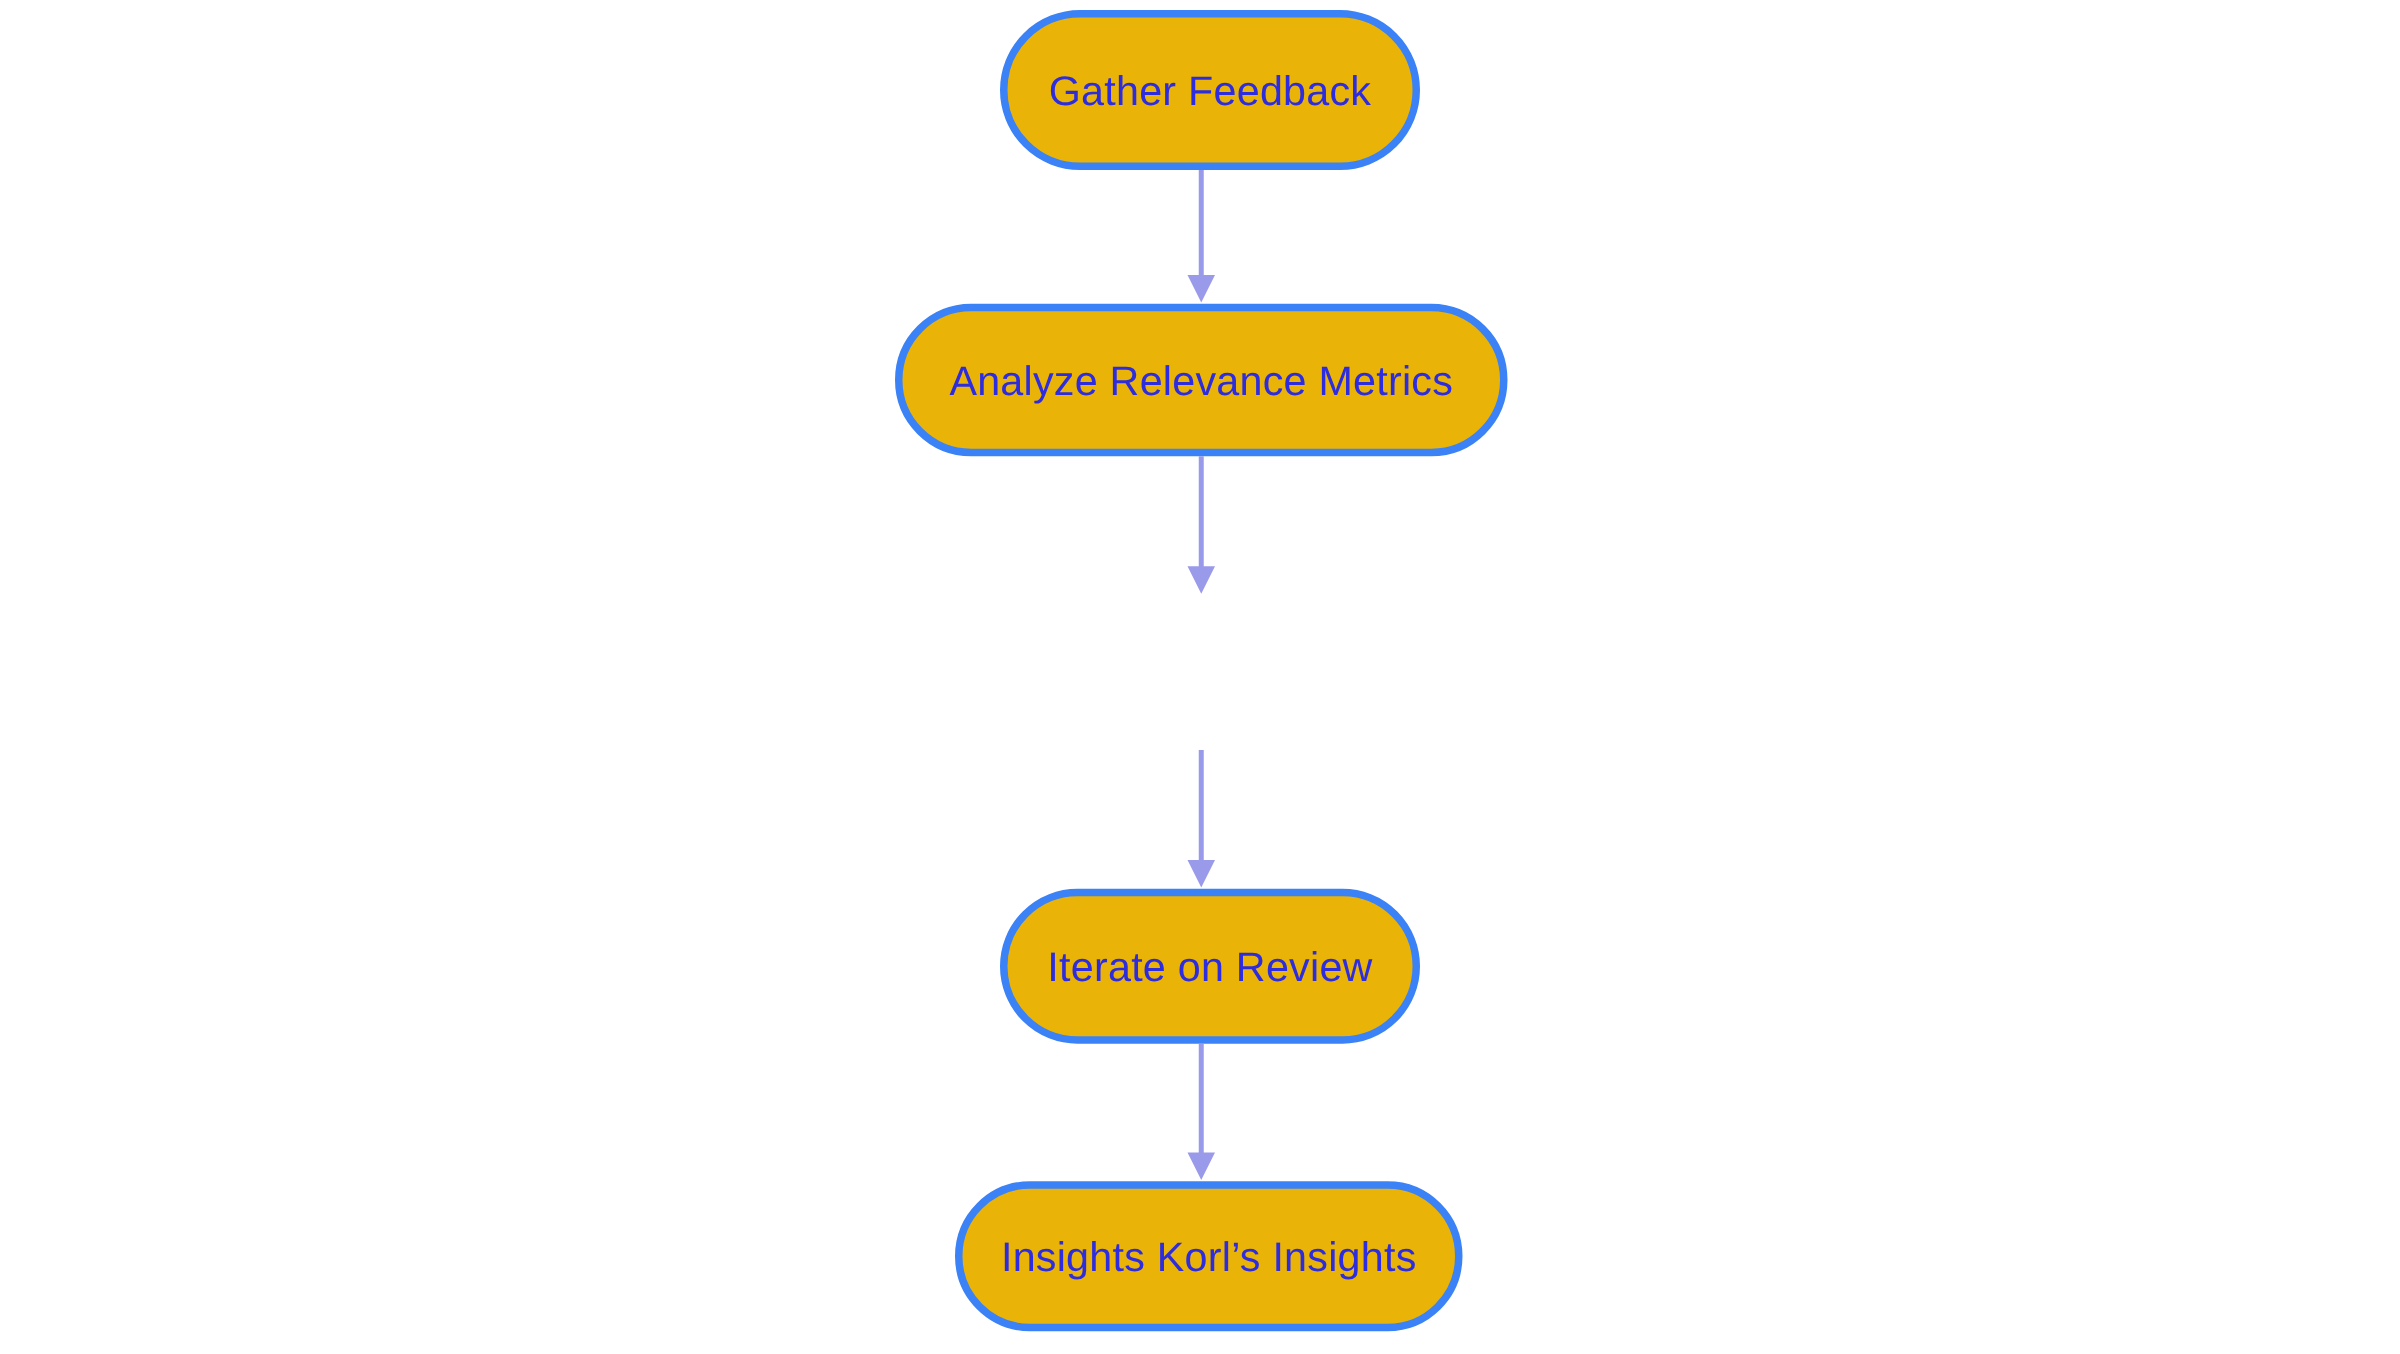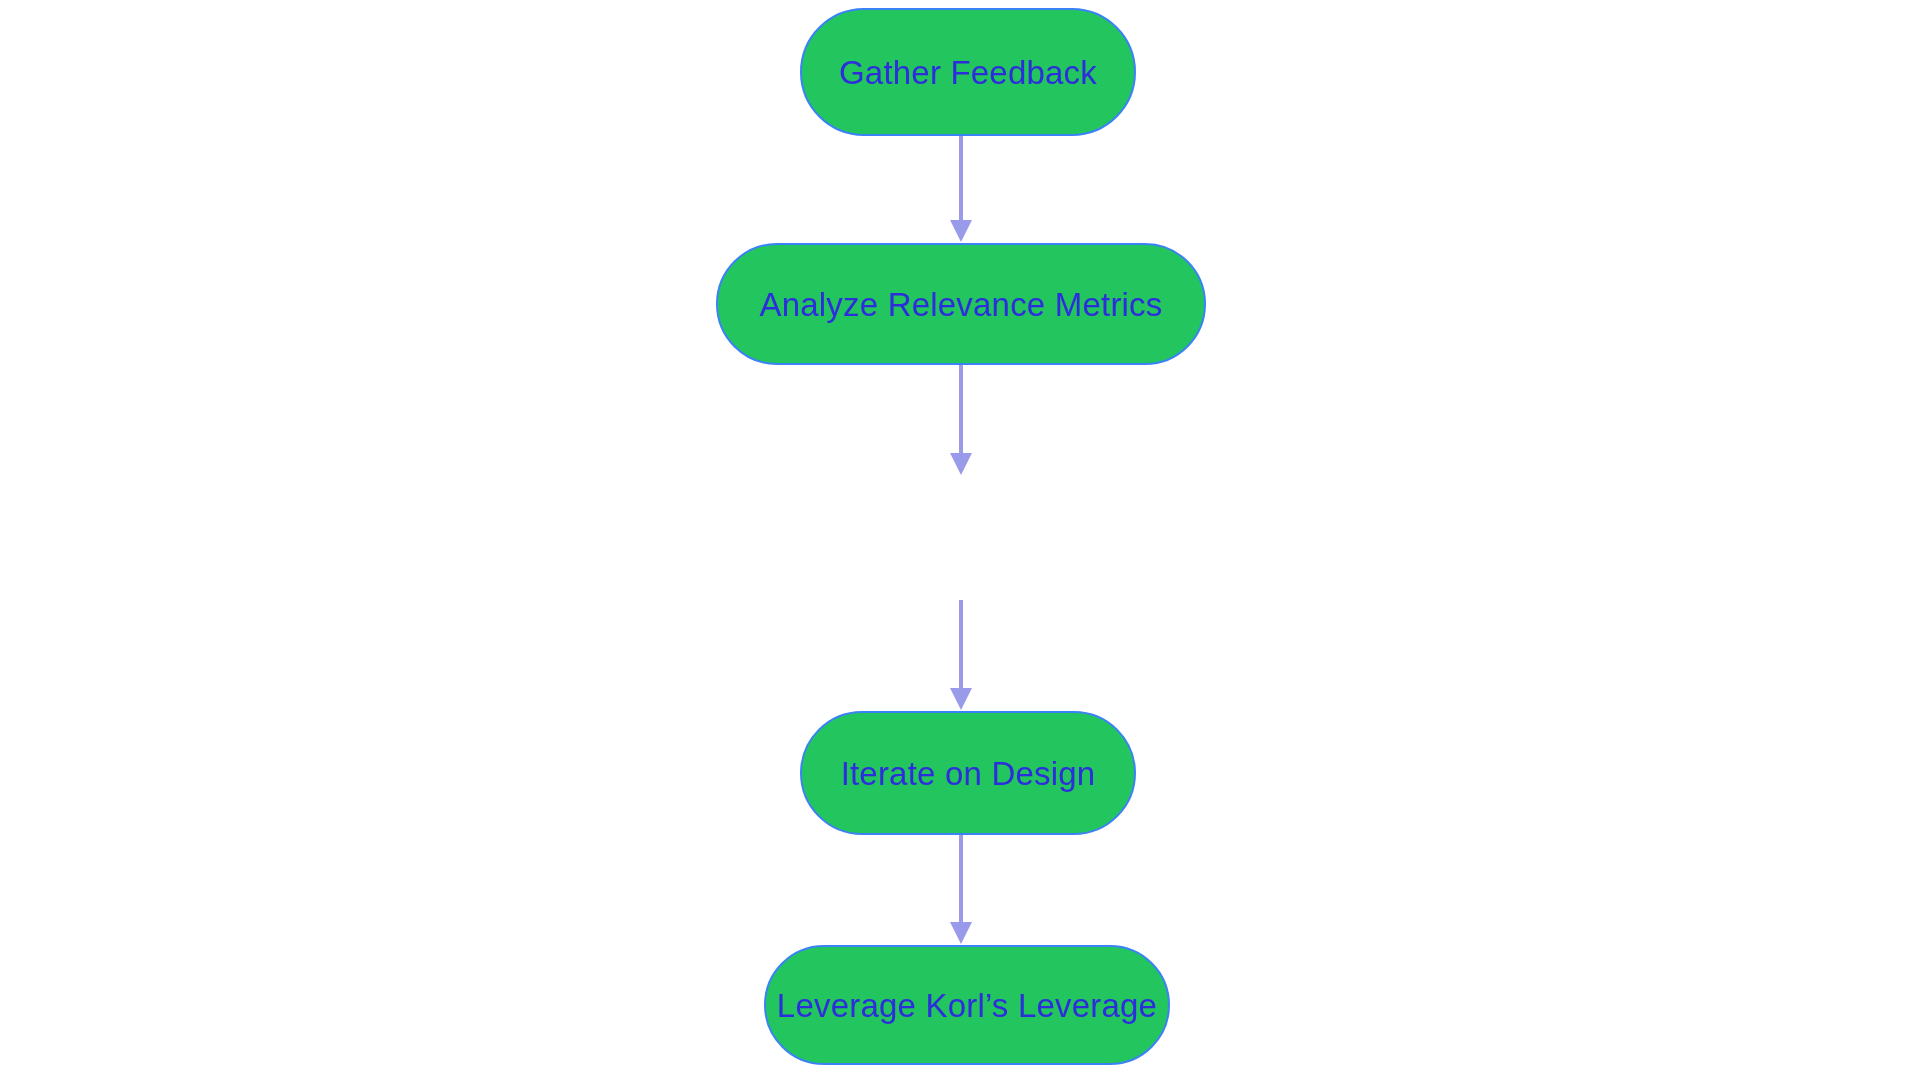--- a/index.html
+++ b/index.html
@@ -34,22 +34,22 @@
     justify-content: flex-start;
   }
 
   
   .node {
     position: absolute;
     box-sizing: border-box;
     display: flex;
     align-items: center;
     justify-content: center;
-    background: #22c55e;
-    border: 2px solid #3b82f6;
+    background: #eab308;
+    border: 6px solid #3b82f6;
     border-radius: 64px;
     color: #2d2ddd;
     font-size: 33px;
     font-weight: 400;
     letter-spacing: 0.2px;
     line-height: 1;
     white-space: nowrap;
     -webkit-font-smoothing: antialiased;
   }
 
@@ -115,26 +115,26 @@
       <polygon class="edge-head" points="20,110 9,88 31,88"></polygon>
     </svg>
 
 
     <svg class="connector" id="conn-2" viewBox="0 0 40 112" aria-hidden="true">
       <line class="edge-line" x1="20" y1="0" x2="20" y2="90"></line>
       <polygon class="edge-head" points="20,110 9,88 31,88"></polygon>
     </svg>
 
     <div class="node" id="node-3">
-      <span class="node-label">Iterate on Design</span>
+      <span class="node-label">Iterate on Review</span>
     </div>
 
     <svg class="connector" id="conn-3" viewBox="0 0 40 111" aria-hidden="true">
       <line class="edge-line" x1="20" y1="0" x2="20" y2="89"></line>
       <polygon class="edge-head" points="20,109 9,87 31,87"></polygon>
     </svg>
 
     <div class="node" id="node-4">
-      <span class="node-label">Leverage Korl’s Leverage</span>
+      <span class="node-label">Insights Korl’s Insights</span>
     </div>
 
   </div>
 </div>
 
 </body></html>

